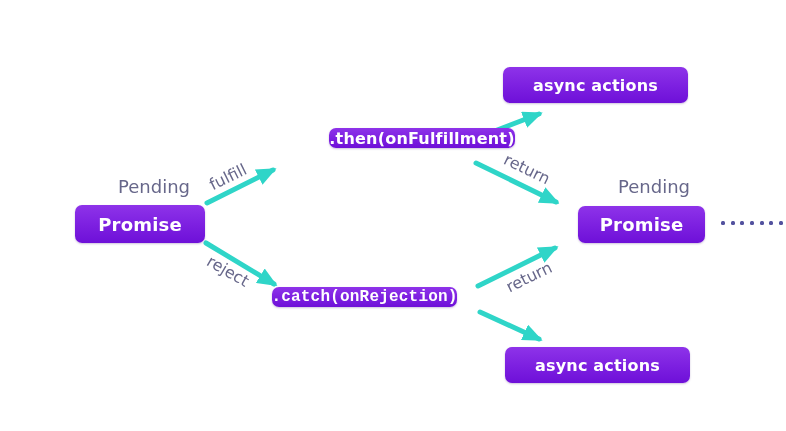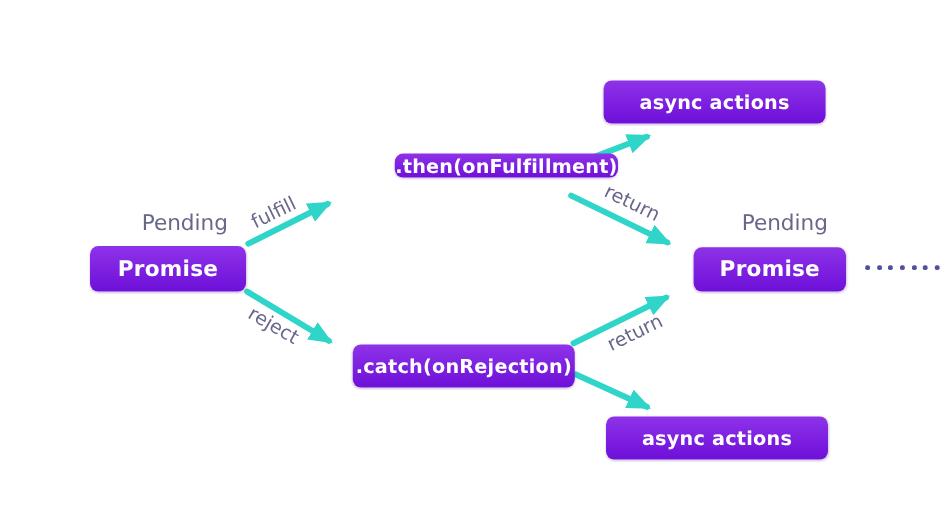--- a/index.html
+++ b/index.html
@@ -29,21 +29,21 @@
     background: linear-gradient(180deg, #8e33e9 0%, #7c1fe0 55%, #6e10d8 100%);
     border-radius: 7px;
     color: #ffffff;
     font-weight: 700;
     letter-spacing: 0.2px;
     box-shadow: 0 1px 2px rgba(60, 10, 120, 0.25);
   }
   .node span { white-space: nowrap; }
   .node-promise-left   { left: 75px;  top: 205px; width: 130px; height: 38px; font-size: 18px; }
   .node-then           { left: 285px; top: 128px; width: 186px; height: 20px; font-size: 16px; margin-left: 44px; }
-  .node-catch          { left: 294px; top: 287px; width: 185px; height: 36px; font-size: 16px; }
+  .node-catch          { left: 272px; top: 287px; width: 185px; height: 20px; font-size: 16px; font-family: Liberation Mono, monospace; }
   .node-async-top      { left: 503px; top: 67px;  width: 185px; height: 36px; font-size: 16px; }
   .node-async-bottom   { left: 505px; top: 347px; width: 185px; height: 36px; font-size: 16px; }
   .node-promise-right  { left: 578px; top: 206px; width: 127px; height: 37px; font-size: 18px; }
   .status-label {
     position: absolute;
     color: #67678a;
     font-size: 18px;
     font-weight: 500;
     text-align: right;
     width: 100px;

